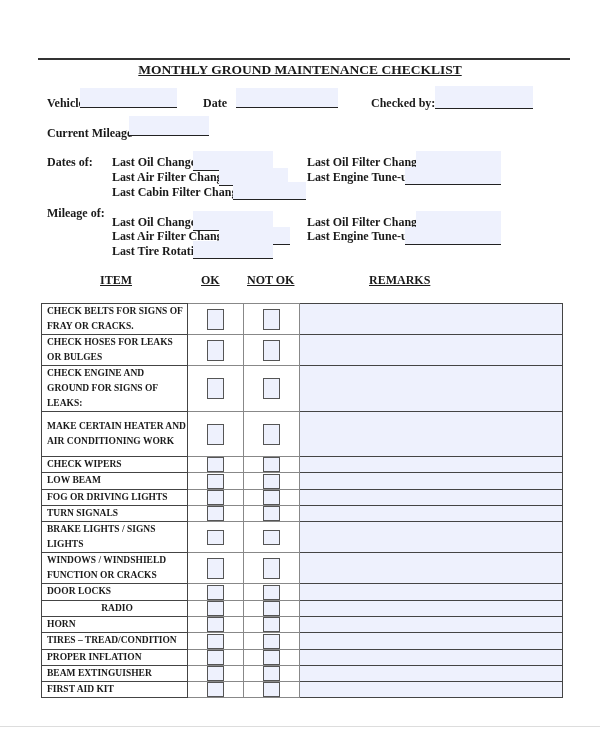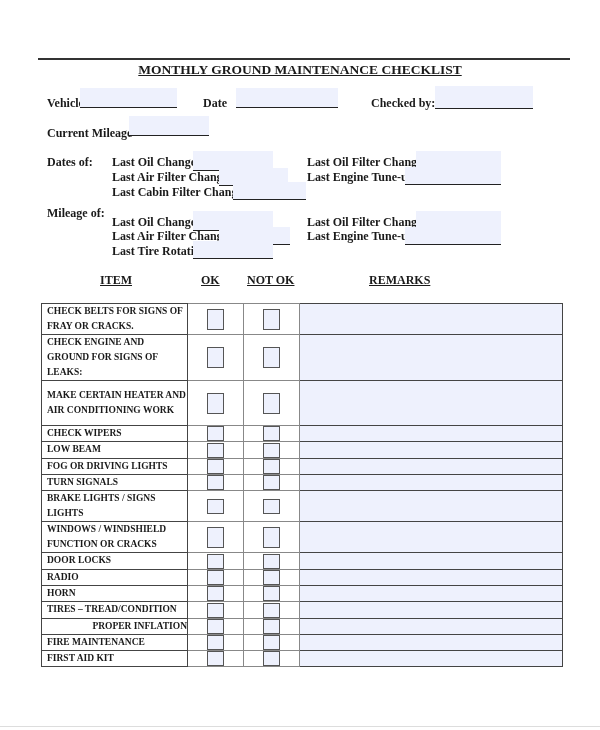--- a/index.html
+++ b/index.html
@@ -10,21 +10,21 @@
   .fld{position:absolute;background:#eef1fd;border-bottom:1px solid #222;height:19px;}
   .hdr{position:absolute;font-weight:bold;font-size:12px;text-decoration:underline;top:273px;}
   table{position:absolute;left:41px;top:303px;border-collapse:collapse;width:522px;}
   td{border:1px solid #444;padding:0;font-weight:bold;font-size:9.5px;line-height:15px;vertical-align:middle;}
   td.item{width:140px;padding-left:5px;}
   td.ck{width:55px;text-align:center;border-color:#888;}
   td.rm{background:#eef1fd;}
   .box{display:inline-block;width:15px;height:19px;border:1px solid #555;background:#eef1fd;vertical-align:middle;}
   .box.sm{height:13px;}
   .indent{padding-left:62px;}
-  .indent2{padding-left:36px;text-align:right;}
+  .indent2{padding-left:36px;}
   .bottomline{position:absolute;left:0;top:726px;width:600px;height:1px;background:#ddd;}
 </style>
 </head>
 <body>
 
 <div class="topline"></div>
 <div class="title">MONTHLY GROUND MAINTENANCE CHECKLIST</div>
 
 <span class="lbl" style="left:47px;top:96px;">Vehicle</span>
 <div class="fld" style="left:80px;top:88px;width:97px;"></div>
@@ -71,20 +71,26 @@
 
 <table>
   <tbody>
       <tr style="height:31px;">
     <td class="item">CHECK BELTS FOR SIGNS OF FRAY OR CRACKS.</td>
     <td class="ck"><span class="box"></span></td>
     <td class="ck"><span class="box"></span></td>
     <td class="rm"></td>
   </tr>
   <tr style="height:30px;">
+    <td class="item">CHECK HOSES FOR LEAKS OR BULGES</td>
+    <td class="ck"><span class="box"></span></td>
+    <td class="ck"><span class="box"></span></td>
+    <td class="rm"></td>
+  </tr>
+  <tr style="height:30px;">
     <td class="item">CHECK ENGINE AND GROUND FOR SIGNS OF LEAKS:</td>
     <td class="ck"><span class="box"></span></td>
     <td class="ck"><span class="box"></span></td>
     <td class="rm"></td>
   </tr>
   <tr style="height:45px;">
     <td class="item">MAKE CERTAIN  HEATER AND  AIR CONDITIONING WORK</td>
     <td class="ck"><span class="box"></span></td>
     <td class="ck"><span class="box"></span></td>
     <td class="rm"></td>
@@ -124,21 +130,21 @@
     <td class="ck"><span class="box"></span></td>
     <td class="ck"><span class="box"></span></td>
     <td class="rm"></td>
   </tr>
   <tr style="height:15px;">
     <td class="item">DOOR LOCKS</td>
     <td class="ck"><span class="box sm"></span></td>
     <td class="ck"><span class="box sm"></span></td>
     <td class="rm"></td>
   </tr>
-  <tr style="height:15px;">
+  <tr style="height:15px;text-align:center;">
     <td class="item">RADIO</td>
     <td class="ck"><span class="box sm"></span></td>
     <td class="ck"><span class="box sm"></span></td>
     <td class="rm"></td>
   </tr>
   <tr style="height:15px;">
     <td class="item">HORN</td>
     <td class="ck"><span class="box sm"></span></td>
     <td class="ck"><span class="box sm"></span></td>
     <td class="rm"></td>
@@ -149,21 +155,21 @@
     <td class="ck"><span class="box sm"></span></td>
     <td class="rm"></td>
   </tr>
   <tr style="height:15px;">
     <td class="item indent2">PROPER INFLATION</td>
     <td class="ck"><span class="box sm"></span></td>
     <td class="ck"><span class="box sm"></span></td>
     <td class="rm"></td>
   </tr>
   <tr style="height:15px;">
-    <td class="item">FIRE MAINTENANCE</td>
+    <td class="item">BEAM EXTINGUISHER</td>
     <td class="ck"><span class="box sm"></span></td>
     <td class="ck"><span class="box sm"></span></td>
     <td class="rm"></td>
   </tr>
   <tr style="height:15px;">
     <td class="item">FIRST AID KIT</td>
     <td class="ck"><span class="box sm"></span></td>
     <td class="ck"><span class="box sm"></span></td>
     <td class="rm"></td>
   </tr>

